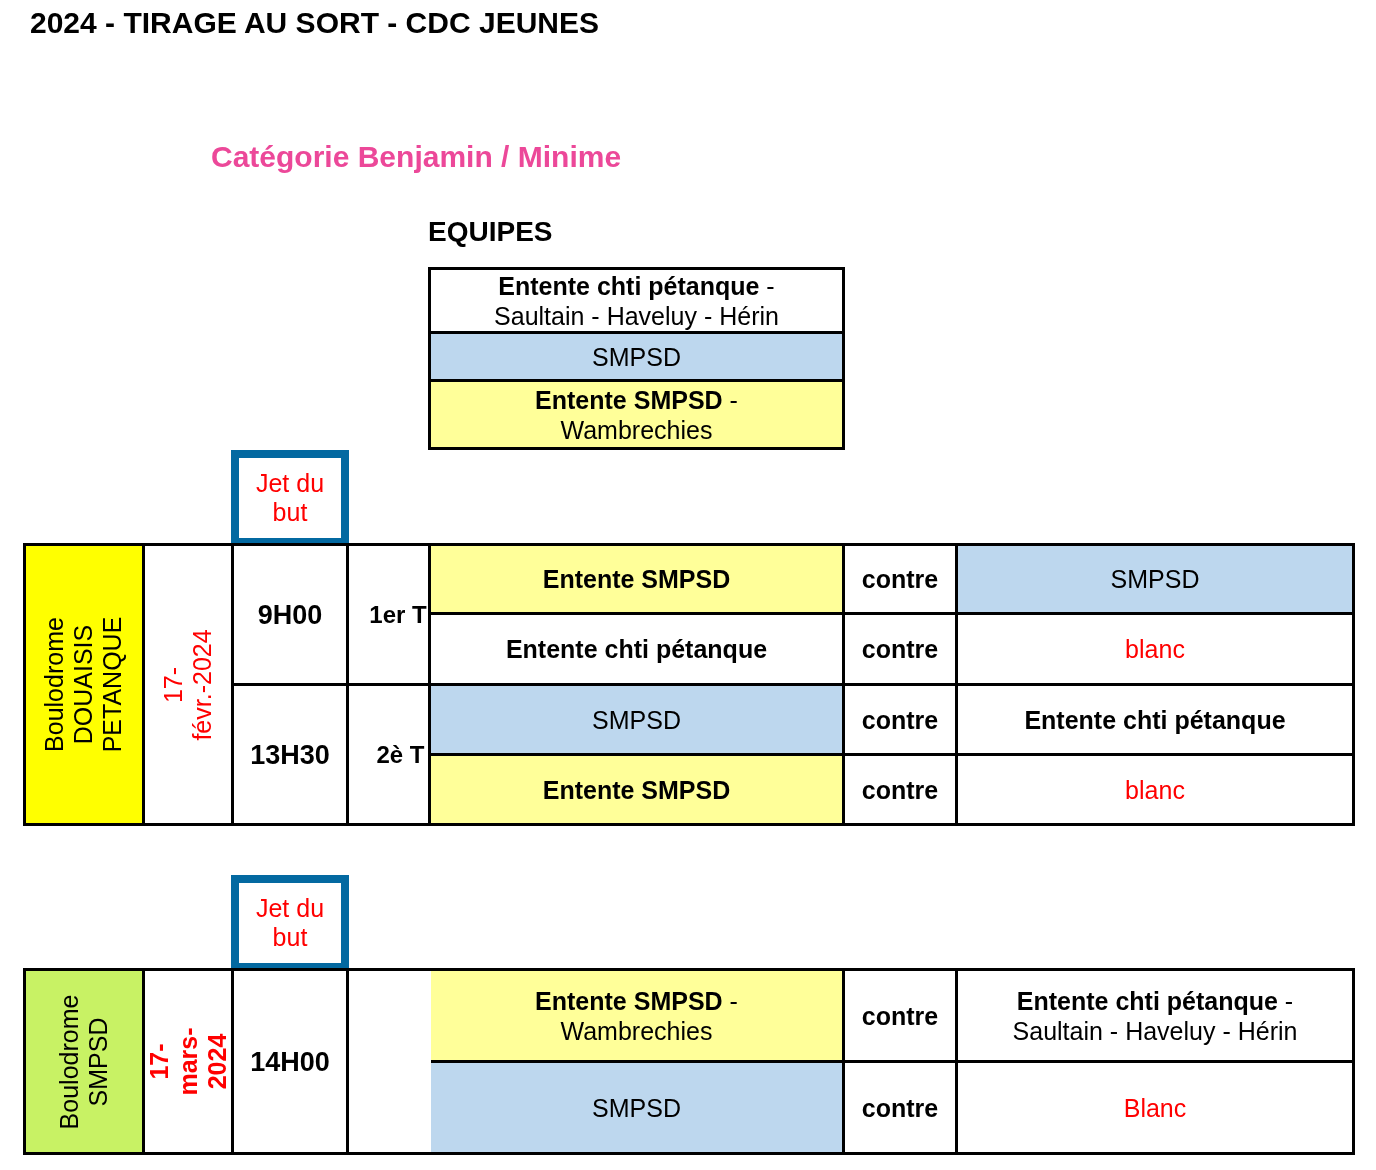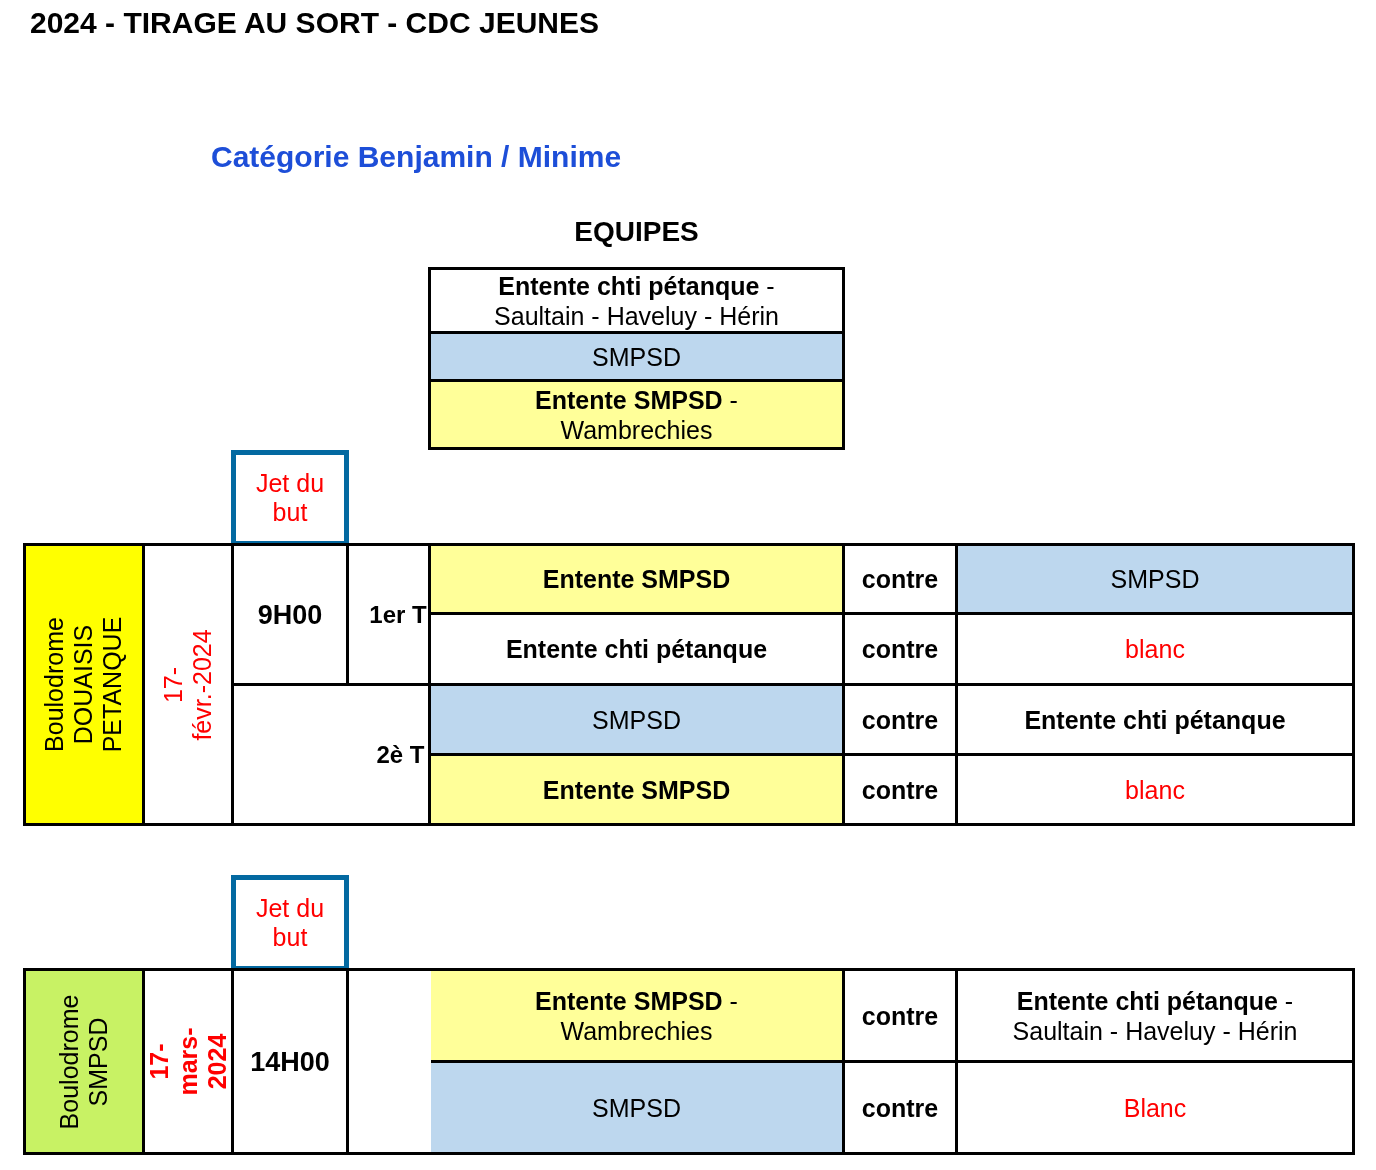--- a/index.html
+++ b/index.html
@@ -7,35 +7,35 @@
   body {
     width:1376px; height:1170px; position:relative; overflow:hidden;
     font-family:"Liberation Sans", sans-serif; color:#000;
   }
   .abs { position:absolute; }
   .b { font-weight:bold; }
   .red { color:#FF0000; }
   .prelines { white-space:pre-line; }
 
   #title { left:30px; top:6px; font-size:30px; font-weight:bold; }
-  #category { left:211px; top:140px; font-size:30px; font-weight:bold; color:#1d4ed8; }
-  #equipes-heading { left:428px; top:216px; width:417px; text-align:center; font-size:28px; font-weight:bold; }
+  #category { left:211px; top:140px; font-size:30px; font-weight:bold; color:#ec4899; }
+  #equipes-heading { left:428px; top:216px; width:417px; text-align:left; font-size:28px; font-weight:bold; }
 
   #equipes-box {
     left:428px; top:267px; width:417px; height:183px;
     border:3px solid #000; display:flex; flex-direction:column;
   }
   .eq-row { display:flex; flex-direction:column; justify-content:center;
             text-align:center; font-size:25px; line-height:30px; }
   .eq-row1 { height:61px; background:#ffffff; }
   .eq-row2 { height:48px; border-top:3px solid #000; background:#BDD7EE; }
   .eq-row3 { flex:1; border-top:3px solid #000; background:#FFFF99; }
 
   .jet-box {
-    left:231px; width:118px; height:96px; border:5px solid #0369a1;
+    left:231px; width:118px; height:96px; border:8px solid #0369a1;
     color:#FF0000; font-size:25px; line-height:29px; text-align:center;
     display:flex; align-items:center; justify-content:center;
   }
   #jet1 { top:450px; }
   #jet2 { top:875px; }
 
   .match-table {
     left:23px; width:1332px; border:3px solid #000;
     display:grid;
     grid-template-columns:119px 89px 115px 82px 414px 113px 1fr;
@@ -94,20 +94,21 @@
     <div class="vtext">Boulodrome
 DOUAISIS
 PETANQUE</div>
   </div>
   <div class="cell lastrow" style="grid-area:1/2/5/3;">
     <div class="vtext red">17-févr.-2024</div>
   </div>
 
   <div class="cell time-cell" style="grid-area:1/3/3/4;">9H00</div>
   <div class="cell round-cell" style="grid-area:1/4/3/5;padding-left:19px;">1er T</div>
+  <div class="cell time-cell lastrow" style="grid-area:3/3/5/4;">13H30</div>
   <div class="cell round-cell lastrow" style="grid-area:3/4/5/5;margin-left:24px;">2è T</div>
 
   <div class="cell bg-lyellow b" style="grid-area:1/5/2/6;">Entente SMPSD</div>
   <div class="cell contre-cell" style="grid-area:1/6/2/7;">contre</div>
   <div class="cell bg-blue lastcol" style="grid-area:1/7/2/8;">SMPSD</div>
 
   <div class="cell b" style="grid-area:2/5/3/6;">Entente chti pétanque</div>
   <div class="cell contre-cell" style="grid-area:2/6/3/7;">contre</div>
   <div class="cell red lastcol" style="grid-area:2/7/3/8;">blanc</div>
 

